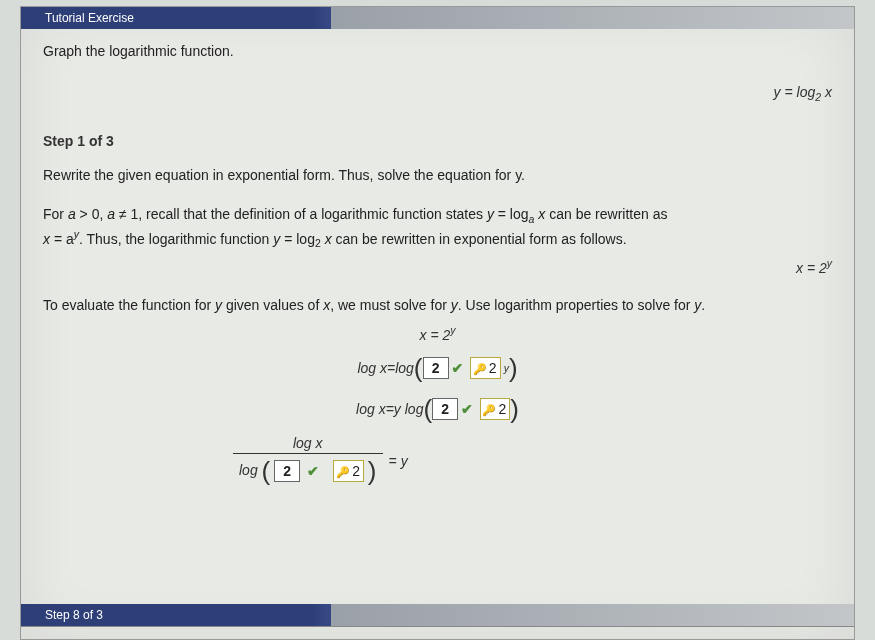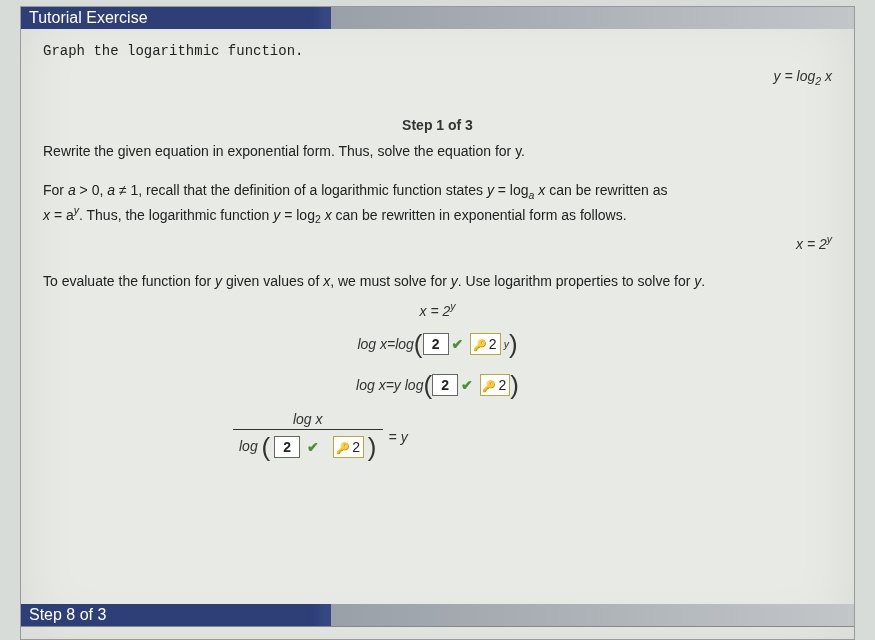--- a/index.html
+++ b/index.html
@@ -28,47 +28,46 @@
     height: 22px;
     display: flex;
     align-items: center;
     width: 100%;
   }
   .bar .seg-blue {
     background: #2e3f78;
     height: 100%;
     display: flex;
     align-items: center;
-    padding-left: 8px;
+    padding-left: 24px;
     color: #fff;
-    font-size: 16px;
+    font-size: 12px;
     width: 310px;
     box-sizing: border-box;
     box-shadow: inset -20px 0 10px -8px rgba(60,80,140,0.6);
   }
   .bar .seg-grey {
     background: linear-gradient(to right, #9aa0a8, #c2c6c9);
     height: 100%;
     flex: 1;
   }
   .content {
     padding: 12px 22px 0 22px;
   }
   .instr, .para {
     color: #222;
     line-height: 1.5;
   }
-  .instr { margin-bottom: 6px; font-family: Liberation Mono, monospace; }
+  .instr { margin-bottom: 22px; }
   .eqprom { margin-left: 28px; font-style: italic; margin-top: 4px; text-align: right; }
   .step-head {
     font-weight: bold;
     color: #333;
     margin-top: 30px;
-    margin-bottom: 8px;
-    text-align: center;
+    margin-bottom: 16px;
   }
   .math-i { font-style: italic; }
   sub, sup { font-size: 0.75em; }
   .centered-eq {
     text-align: center;
     margin: 8px 0;
     font-style: italic;
   }
   .inputbox {
     display: inline-block;

